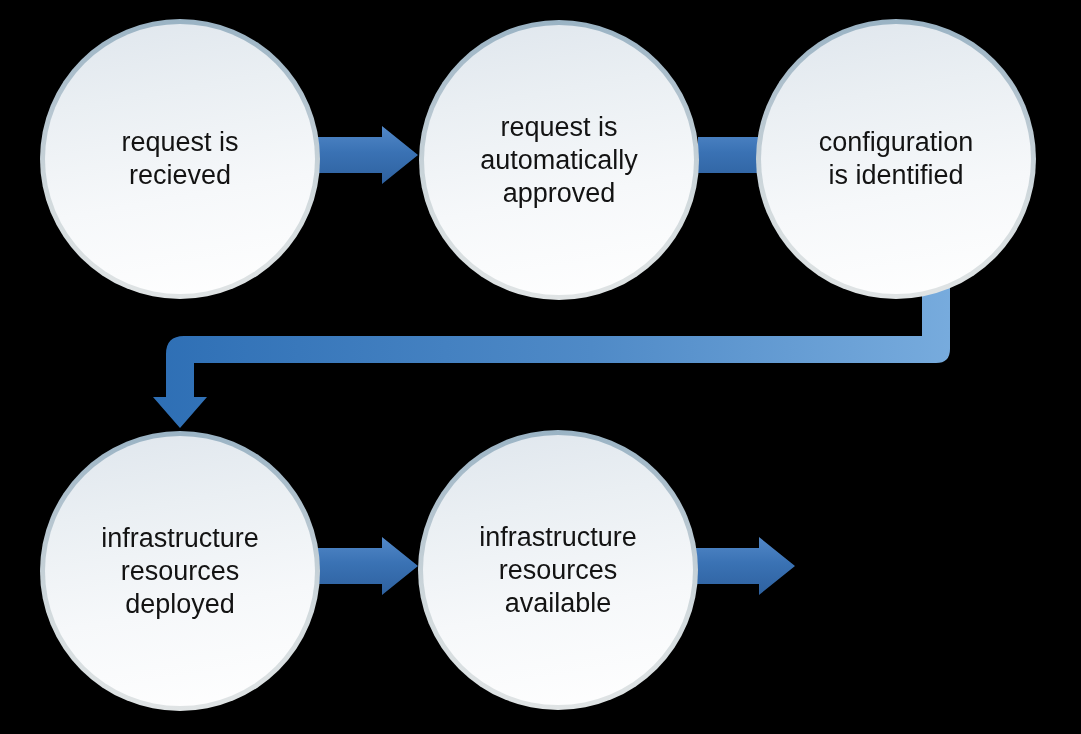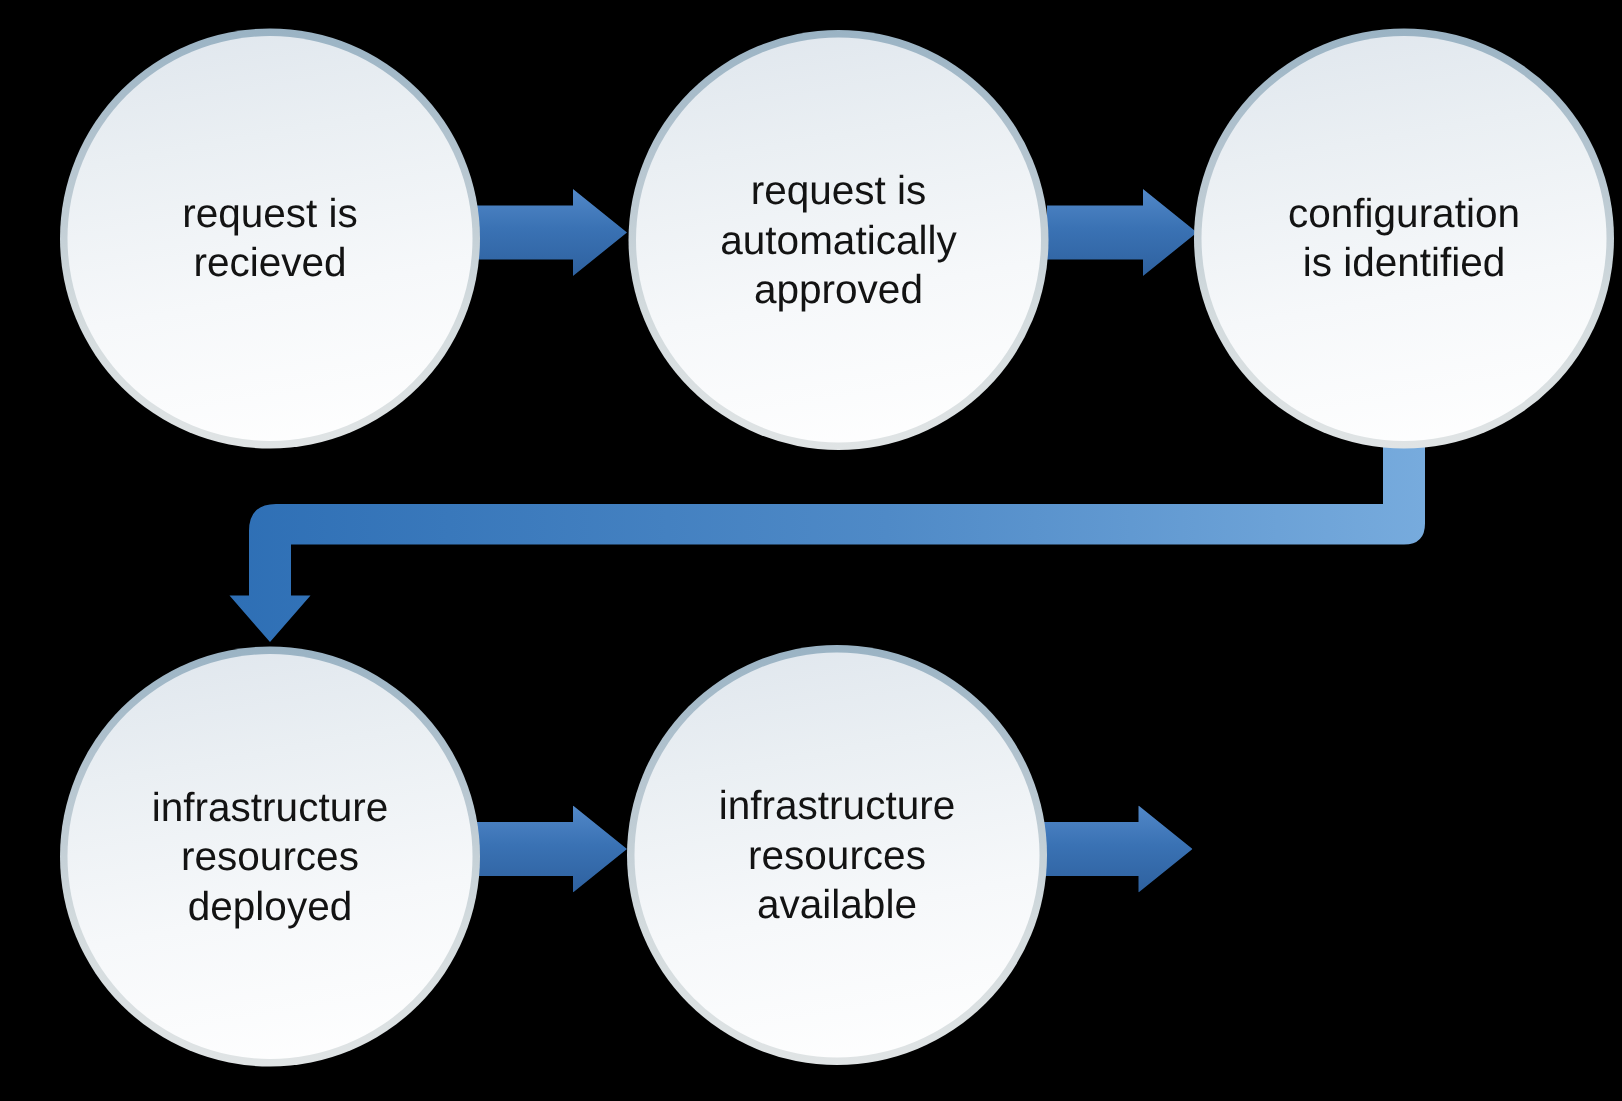--- a/index.html
+++ b/index.html
@@ -100,21 +100,21 @@
   </div>
 
   <div class="node" style="left:400px; top:20px;">
     <div class="node-inner">
       <span class="node-label">request is
 automatically
 approved</span>
     </div>
   </div>
 
-  <div class="node" style="left:777px; top:19px;">
+  <div class="node" style="left:737px; top:19px;">
     <div class="node-inner">
       <span class="node-label">configuration
 is identified</span>
     </div>
   </div>
 
   <div class="node" style="left:21px; top:431px;">
     <div class="node-inner">
       <span class="node-label">infrastructure
 resources

